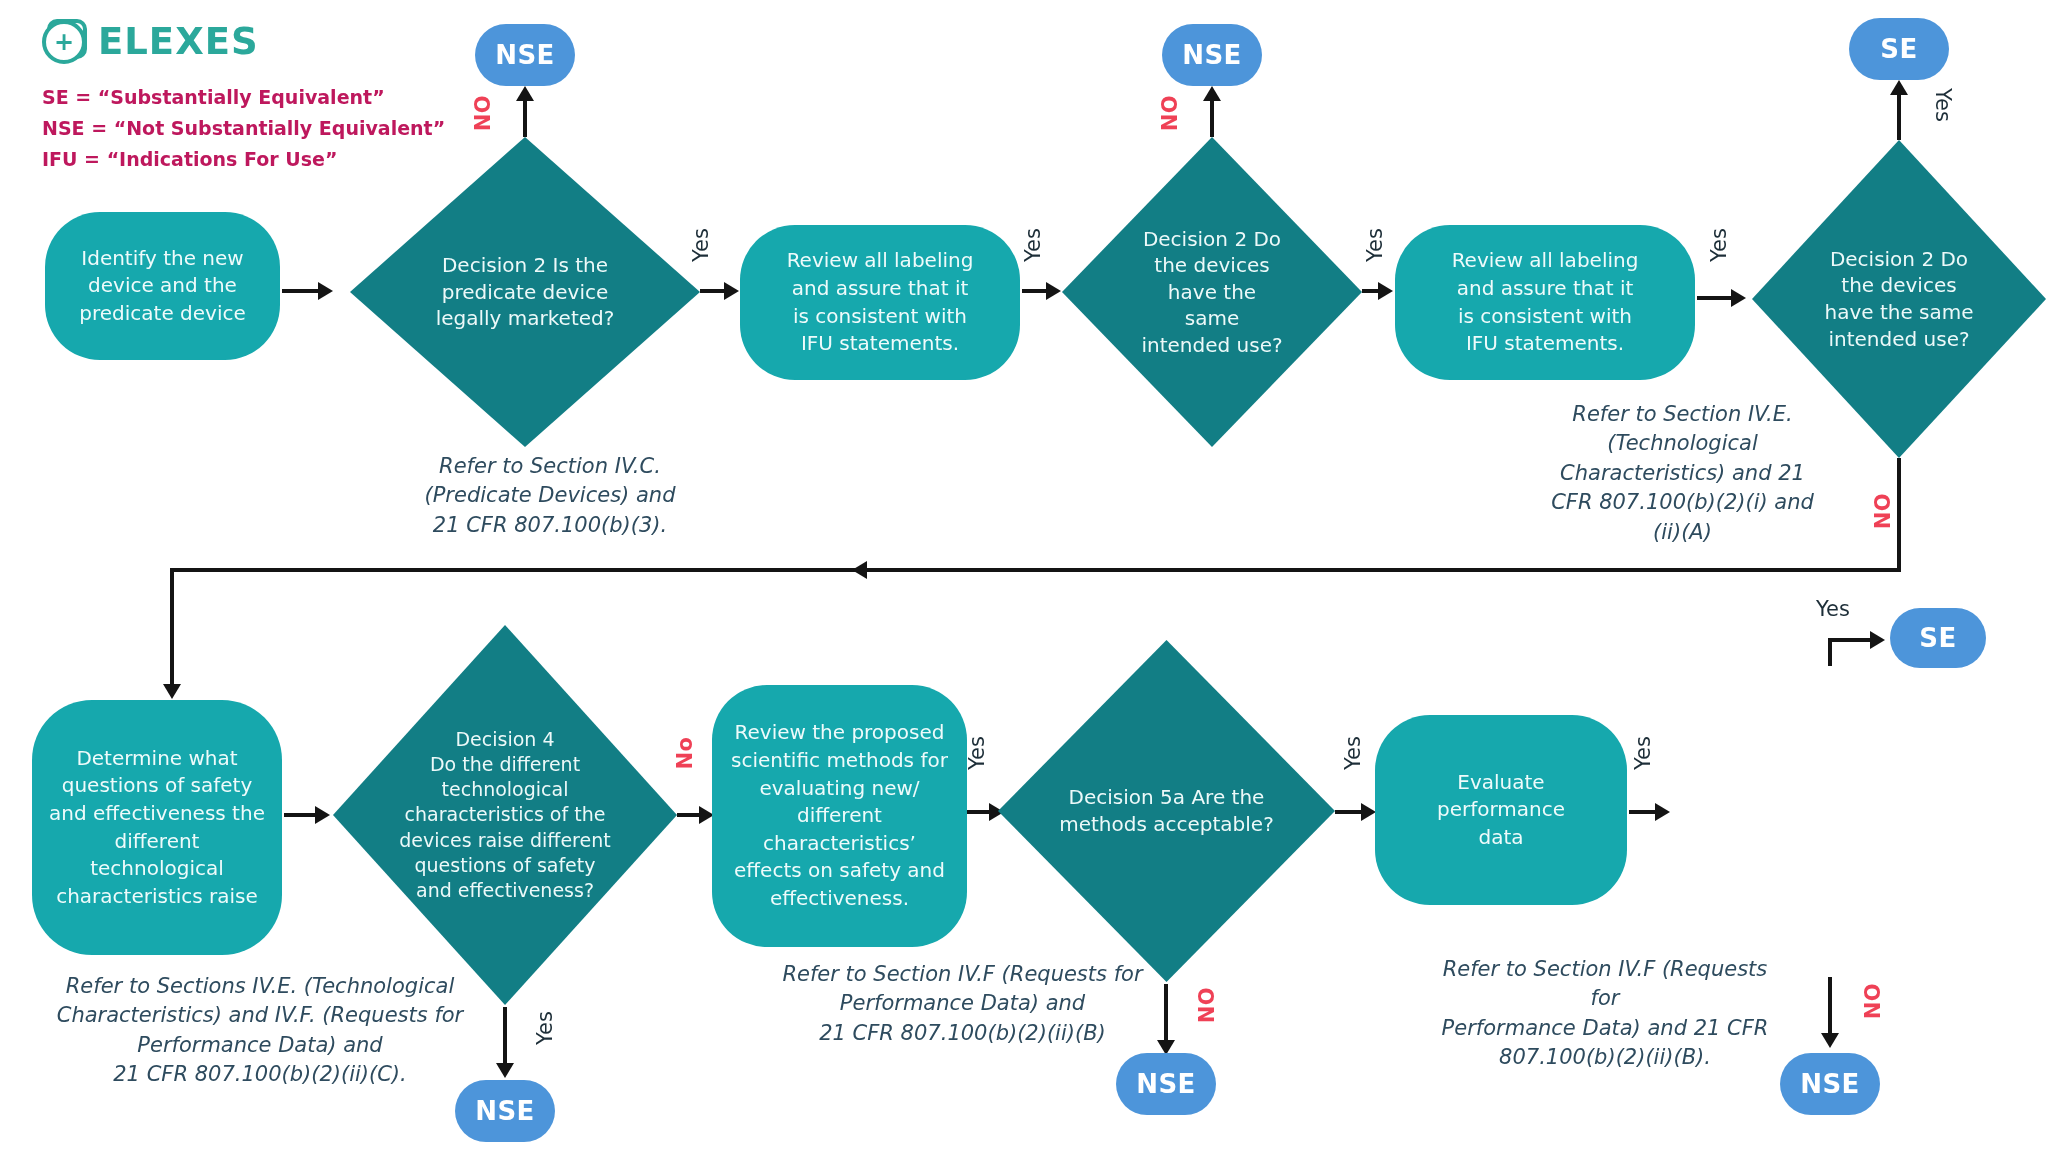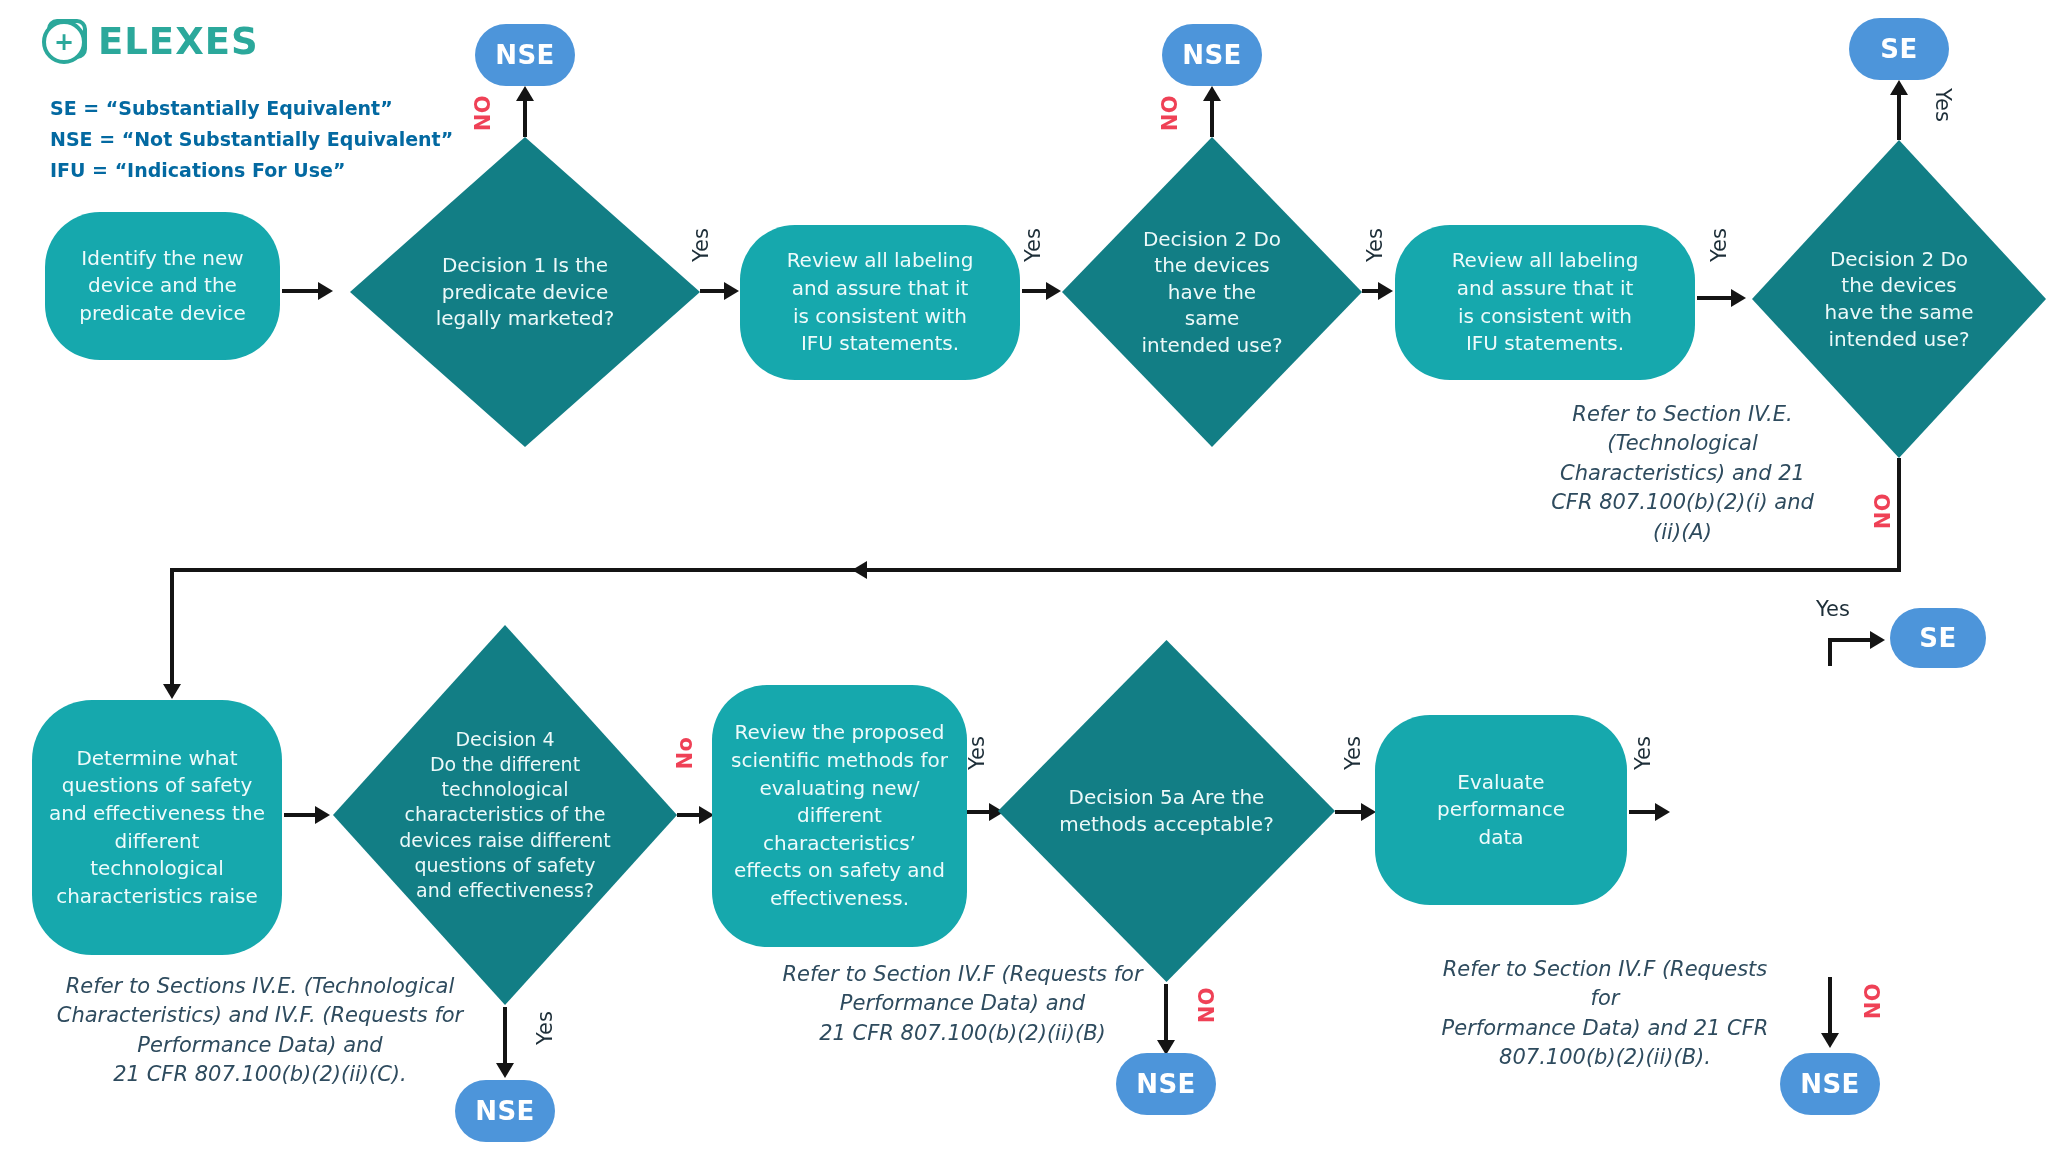--- a/index.html
+++ b/index.html
@@ -8,22 +8,22 @@
 
   
   .logo{position:absolute;left:42px;top:18px;display:flex;align-items:center;gap:10px;}
   .logo-icon{position:relative;width:46px;height:46px;}
   .logo-icon .sq{position:absolute;right:1px;top:1px;width:32px;height:32px;
                  border:4px solid #2ba89b;border-radius:10px;}
   .logo-icon .ci{position:absolute;left:0;bottom:0;width:36px;height:36px;background:#fff;
                  border:4px solid #2ba89b;border-radius:50%;display:flex;align-items:center;justify-content:center;
                  color:#2ba89b;font-weight:bold;font-size:24px;line-height:1;}
   .logo-text{color:#2ba89b;font-size:37px;font-weight:800;letter-spacing:1px;}
-  .legend{position:absolute;left:42px;top:93px;color:#0369a1;font-weight:bold;
-          font-size:19px;line-height:1.62;white-space:pre-line;margin-left:8px;}
+  .legend{position:absolute;left:42px;top:82px;color:#be185d;font-weight:bold;
+          font-size:19px;line-height:1.62;white-space:pre-line;}
 
   
   .box{position:absolute;background:#16a8ad;color:#eefbfb;border-radius:55px;
        display:flex;align-items:center;justify-content:center;text-align:center;
        font-size:20px;line-height:1.38;white-space:pre-line;}
   .diamond{position:absolute;background:#127e85;color:#ecf9f9;
        clip-path:polygon(50% 0,100% 50%,50% 100%,0 50%);
        display:flex;align-items:center;justify-content:center;text-align:center;
        font-size:20px;line-height:1.33;white-space:pre-line;}
   .pill{position:absolute;background:#4d95da;color:#ffffff;border-radius:32px;
@@ -67,21 +67,21 @@
 NSE = “Not Substantially Equivalent”
 IFU = “Indications For Use”</div>
 
   <div class="box" style="left:45px;top:212px;width:235px;height:148px;">Identify the new
 device and the
 predicate device</div>
 
   <div class="hline" style="left:282px;top:289px;width:36px;"></div>
   <div class="ah right" style="left:318px;top:282px;"></div>
 
-  <div class="diamond" style="left:350px;top:137px;width:350px;height:310px;">Decision 1 Is the
+  <div class="diamond" style="left:350px;top:137px;width:350px;height:310px;">Decision 2 Is the
 predicate device
 legally marketed?</div>
 
   <div class="vline" style="left:523px;top:94px;height:43px;"></div>
   <div class="ah up" style="left:516px;top:86px;"></div>
   <div class="pill" style="left:475px;top:24px;width:100px;height:62px;">NSE</div>
   <div class="lbl no rot-ccw" style="left:448px;top:100px;">NO</div>
 
   <div class="lbl rot-ccw" style="left:666px;top:232px;">Yes</div>
   <div class="hline" style="left:700px;top:289px;width:26px;"></div>
@@ -123,20 +123,23 @@
   <div class="diamond" style="left:1752px;top:140px;width:294px;height:318px;">Decision 2 Do
 the devices
 have the same
 intended use?</div>
 
   <div class="vline" style="left:1897px;top:88px;height:52px;"></div>
   <div class="ah up" style="left:1890px;top:80px;"></div>
   <div class="pill" style="left:1849px;top:18px;width:100px;height:62px;">SE</div>
   <div class="lbl rot-cw" style="left:1908px;top:92px;">Yes</div>
 
+  <div class="note" style="left:370px;top:452px;width:360px;">Refer to Section IV.C.
+(Predicate Devices) and
+21 CFR 807.100(b)(3).</div>
   <div class="note" style="left:1510px;top:400px;width:345px;">Refer to Section IV.E.
 (Technological
 Characteristics) and 21
 CFR 807.100(b)(2)(i) and
 (ii)(A)</div>
 
   <div class="vline" style="left:1897px;top:458px;height:112px;"></div>
   <div class="lbl no rot-ccw" style="left:1848px;top:498px;">NO</div>
   <div class="hline" style="left:172px;top:568px;width:1729px;"></div>
   <div class="ah left" style="left:852px;top:561px;"></div>

